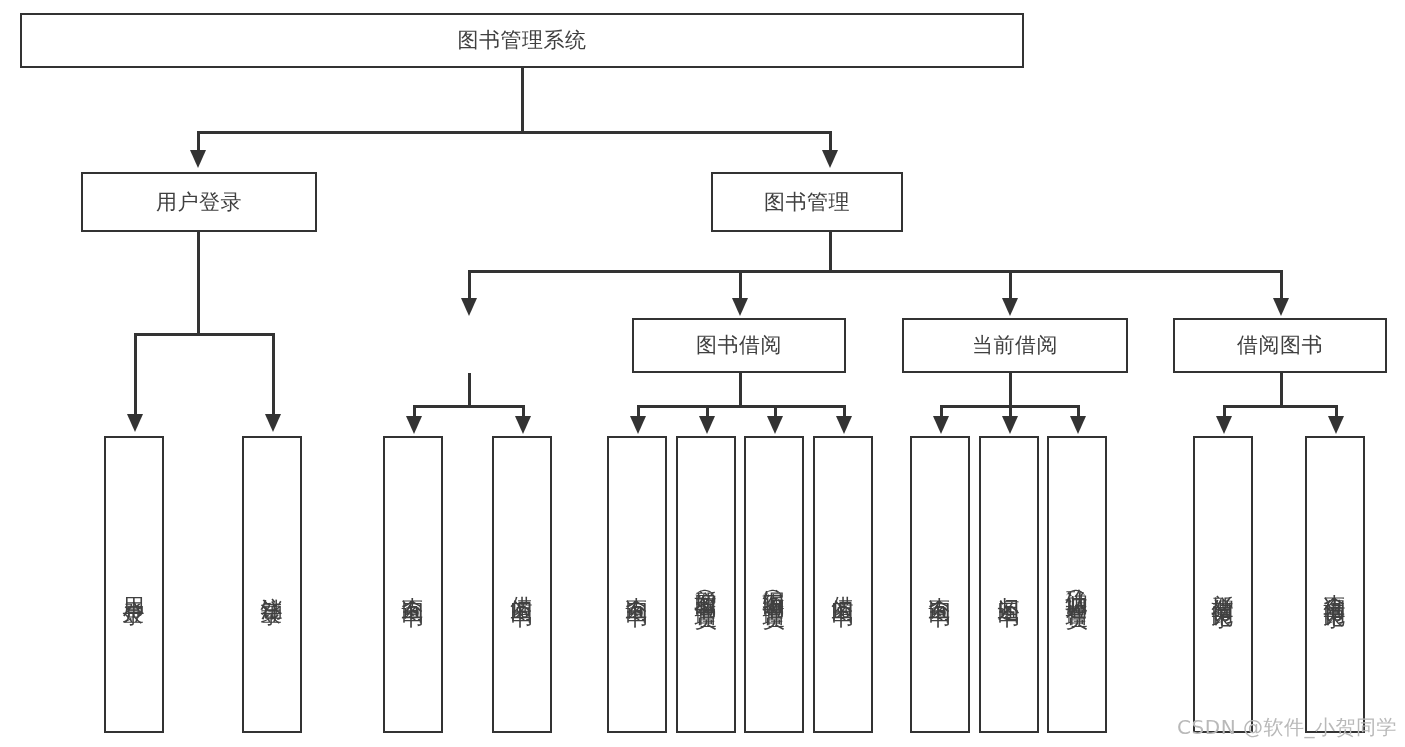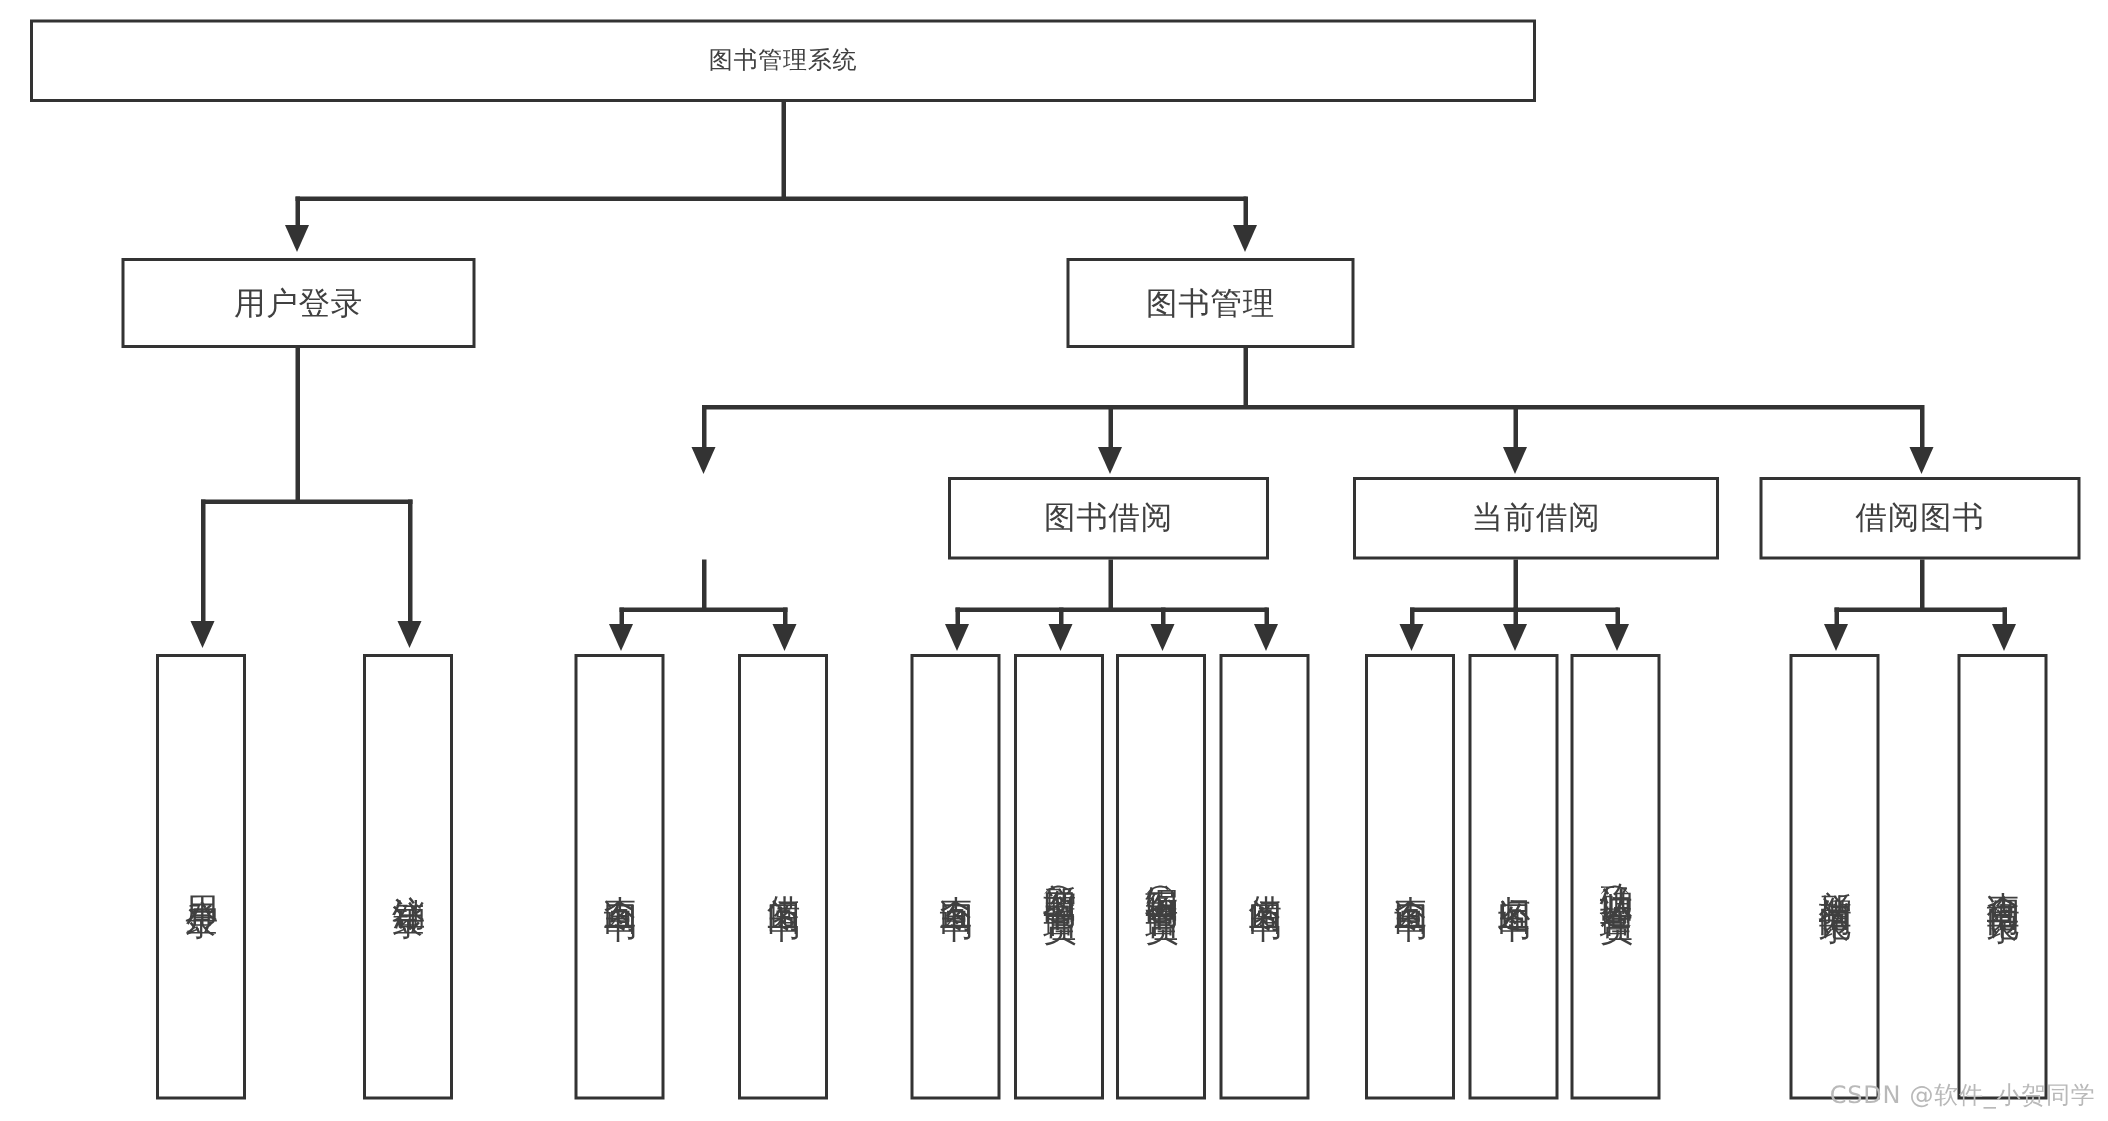--- a/index.html
+++ b/index.html
@@ -30,21 +30,21 @@
     color: #404040;
     line-height: 1.18;
   }
   .node .label {
     display: block;
     text-align: center;
     letter-spacing: 0.5px;
   }
   
   .node.level-root {
-    font-size: 16px;
+    font-size: 21px;
   }
   
   .node.level-mid {
     font-size: 21px;
   }
   
   .node.leaf {
     font-size: 22px;
     align-items: center;
     justify-content: center;
@@ -69,21 +69,21 @@
     width: 0;
     height: 0;
     border-left: 8px solid transparent;
     border-right: 8px solid transparent;
     border-top: 18px solid #333333;
   }
   .watermark {
     position: absolute;
     right: 8px;
     bottom: 6px;
-    font-size: 16px;
+    font-size: 20px;
     color: #b9b9b9;
     white-space: nowrap;
     letter-spacing: 0.5px;
   }
 </style>
 </head>
 <body>
 
 <div id="canvas">
 
@@ -120,21 +120,21 @@
   <div class="conn v" style="left:739px; top:270px; height:31px;"></div>
   <div class="arrow" style="left:732px; top:298px;"></div>
   <div class="conn v" style="left:1009px; top:270px; height:31px;"></div>
   <div class="arrow" style="left:1002px; top:298px;"></div>
   <div class="conn v" style="left:1280px; top:270px; height:31px;"></div>
   <div class="arrow" style="left:1273px; top:298px;"></div>
 
   <div class="node level-mid" style="left:632px; top:318px; width:214px; height:55px;">
     <span class="label">图书借阅</span>
   </div>
-  <div class="node level-mid" style="left:902px; top:318px; width:244px; height:55px;">
+  <div class="node level-mid" style="left:902px; top:318px; width:226px; height:55px;">
     <span class="label">当前借阅</span>
   </div>
   <div class="node level-mid" style="left:1173px; top:318px; width:214px; height:55px;">
     <span class="label">借阅图书</span>
   </div>
 
   <div class="conn v" style="left:468px; top:373px; height:35px;"></div>
   <div class="conn h" style="left:413px; top:405px; width:112px;"></div>
   <div class="conn v" style="left:413px; top:405px; height:14px;"></div>
   <div class="arrow" style="left:406px; top:416px;"></div>

